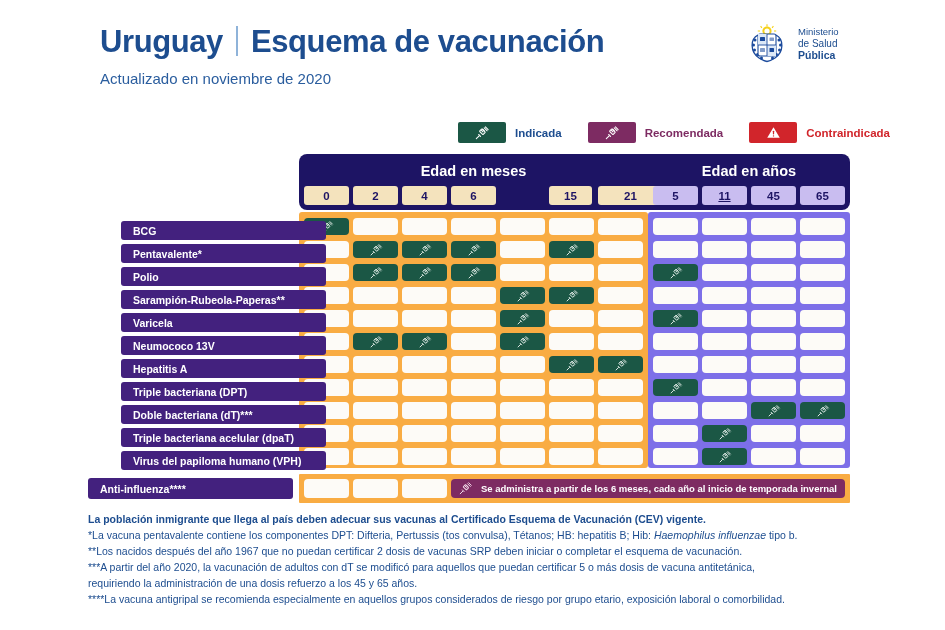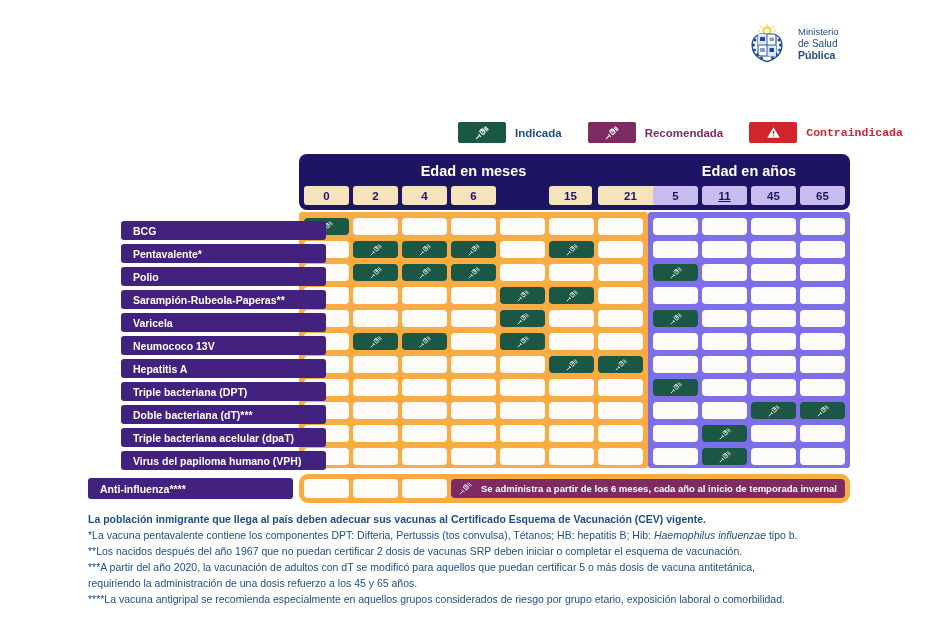--- a/index.html
+++ b/index.html
@@ -99,21 +99,21 @@
 
   
   .flu-label{
     position:absolute;left:88px;top:478px;width:205px;height:21px;
     background:#43217e;border-radius:3px;
     display:flex;align-items:center;color:#fff;font-size:10.5px;font-weight:bold;
     padding-left:12px;box-sizing:border-box;
   }
   .flu-panel{
     position:absolute;left:299px;top:474px;width:551px;height:29px;
-    background:#f9ac43;border-radius:9px;
+    background:#f9ac43;border-radius:1px;
   }
   .flu-cell{
     position:absolute;top:5px;height:19px;border-radius:4px;background:#fdfbf7;
   }
   .flu-bar{
     position:absolute;top:5px;height:19px;border-radius:4px;background:#7d2b62;
     display:flex;align-items:center;padding-left:7px;box-sizing:border-box;
   }
   .flu-text{color:#ffffff;font-size:9.5px;font-weight:bold;margin-left:8px;white-space:nowrap;}
 
@@ -123,20 +123,28 @@
   .note.bold{font-weight:bold;}
   .note i{font-style:italic;}
 
   svg{display:block;}
 </style>
 </head>
 <body>
 
 <div class="page">
 
+  <div class="header">
+    <div class="title-row">
+      <span class="t-country">Uruguay</span>
+      <span class="t-sep"></span>
+      <span class="t-main">Esquema de vacunación</span>
+    </div>
+    <div class="subtitle">Actualizado en noviembre de 2020</div>
+  </div>
 
   <div class="logo">
     <div class="logo-mark">
       <svg width="44" height="44" viewBox="0 0 44 44">
         <g fill="none" stroke="#1b4a9c" stroke-width="1.3">
           <path d="M13 13 C5 17, 5 30, 14 36 C17 38, 20 39, 22 39.5"></path>
           <path d="M31 13 C39 17, 39 30, 30 36 C27 38, 24 39, 22 39.5"></path>
         </g>
         <g fill="#1b4a9c">
           <circle cx="10" cy="18" r="1.5"></circle>
@@ -209,21 +217,21 @@
         <div class="lg-label" style="color: rgb(125, 43, 98);">Recomendada</div>
       </div>
       <div class="lg-item">
         <div class="lg-chip" style="background: rgb(209, 37, 43);">
           <svg width="15" height="15" viewBox="0 0 24 24">
             <path d="M12 3.5L22 20.5H2z" fill="#ffffff"></path>
             <rect x="11" y="9" width="2" height="6" rx="0.9" fill="#d1252b"></rect>
             <circle cx="12" cy="17.4" r="1.1" fill="#d1252b"></circle>
           </svg>
         </div>
-        <div class="lg-label" style="color: rgb(209, 37, 43); font-family: Liberation Mono, monospace;">Contraindicada</div>
+        <div class="lg-label" style="color: rgb(209, 37, 43);">Contraindicada</div>
       </div>
     </div>
 
   <div class="hdr-band">
     <div class="hdr-title hdr-m">Edad en meses</div>
     <div class="hdr-title hdr-y">Edad en años</div>
     <div class="pill-row" id="pill-row">
         <div class="pill pill-m" style="left: 5px; width: 45px;">0</div>
         <div class="pill pill-m" style="left: 54px; width: 45px;">2</div>
         <div class="pill pill-m" style="left: 103px; width: 45px;">4</div>

